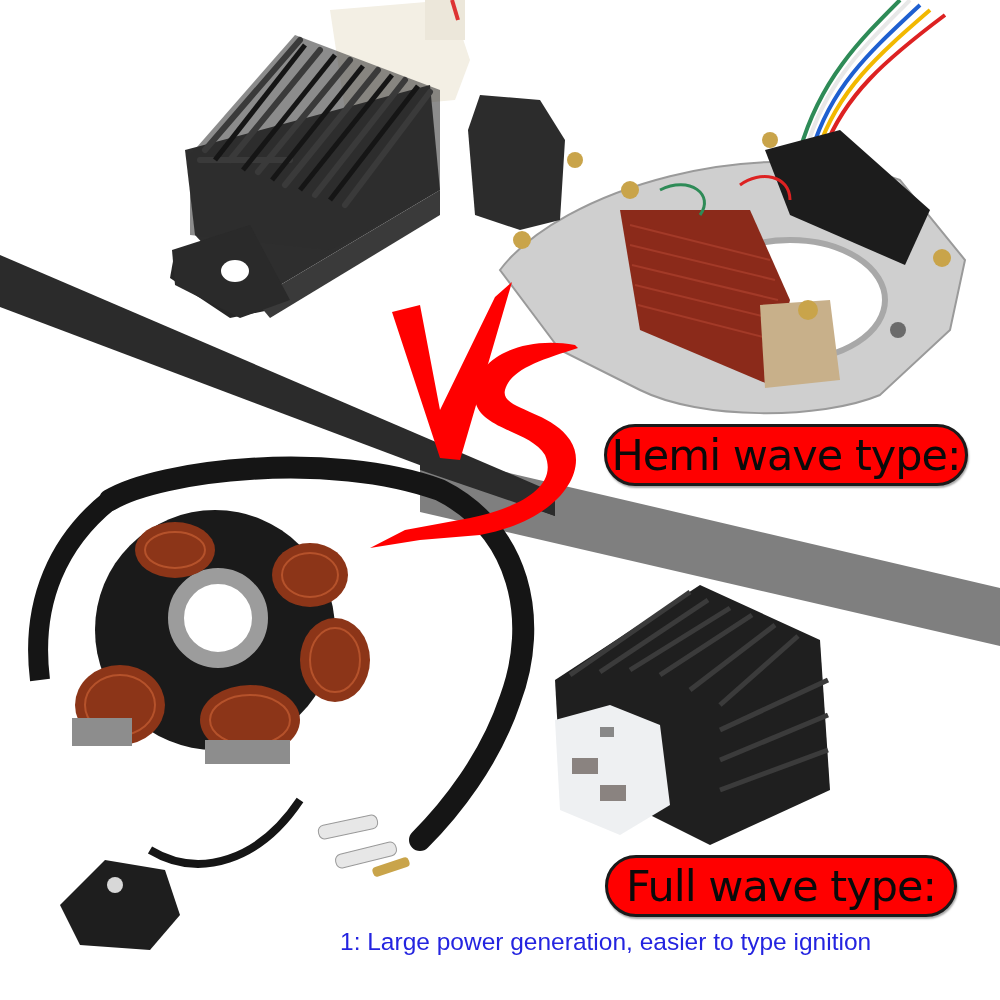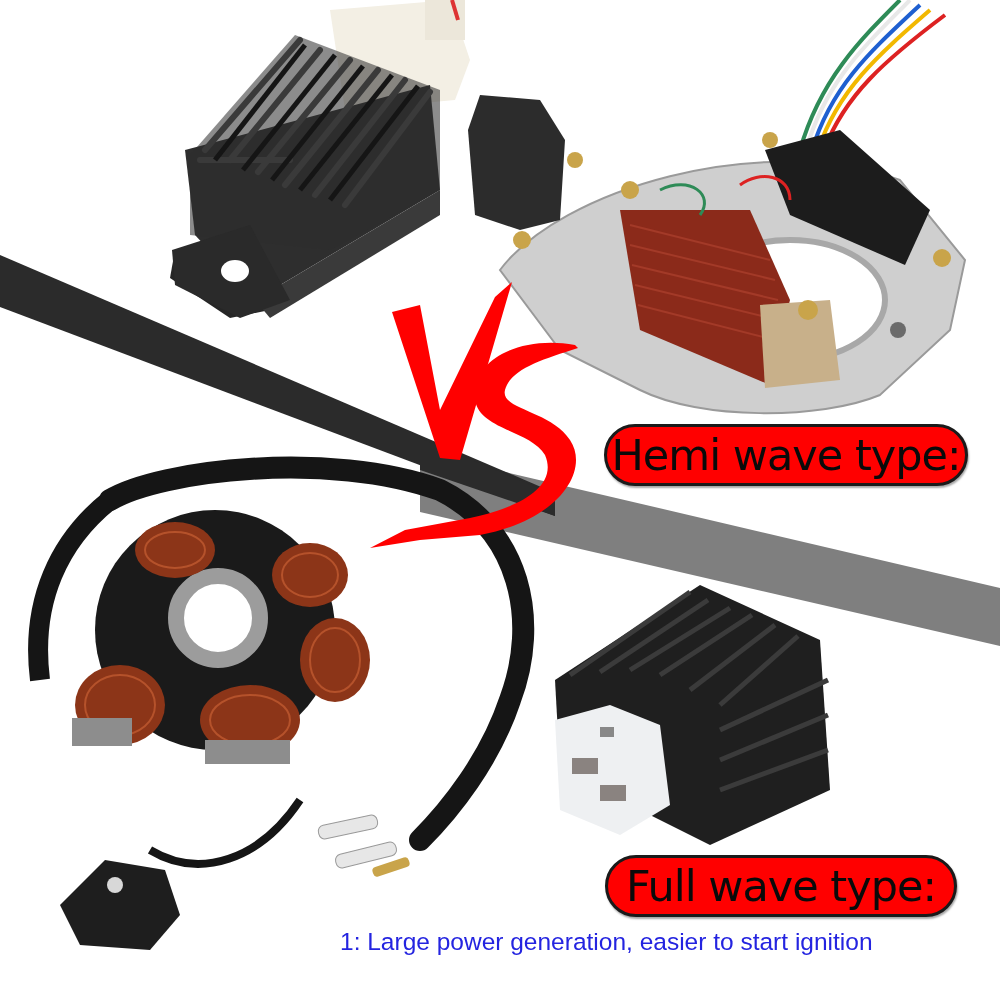--- a/index.html
+++ b/index.html
@@ -152,14 +152,14 @@
     <path d="M575 345 C 520 335, 470 360, 475 400 C 480 430, 530 430, 545 455 C 560 490, 510 510, 470 518 L 405 530 L 370 548 L 420 540 L 480 535 C 560 520, 590 470, 570 440 C 550 410, 500 410, 505 390 C 510 370, 540 360, 578 348 Z" fill="#ff0000"></path>
   </svg>
 
   <div id="pill-hemi" class="pill">
     <span>Hemi wave type:</span>
   </div>
   <div id="pill-full" class="pill">
     <span>Full wave type:</span>
   </div>
 
-  <div id="feature-1" class="feature">1: Large power generation, easier to start ignition</div>
+  <div id="feature-1" class="feature">1: Large power generation, easier to type ignition</div>
 </div>
 
 </body></html>

